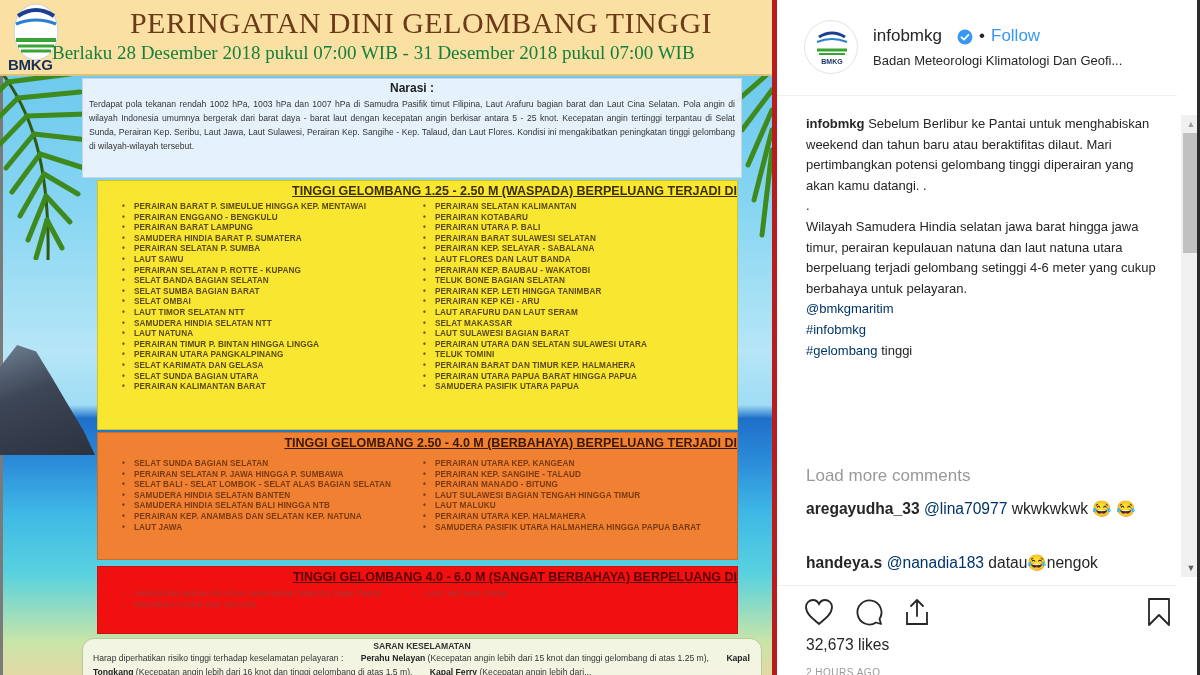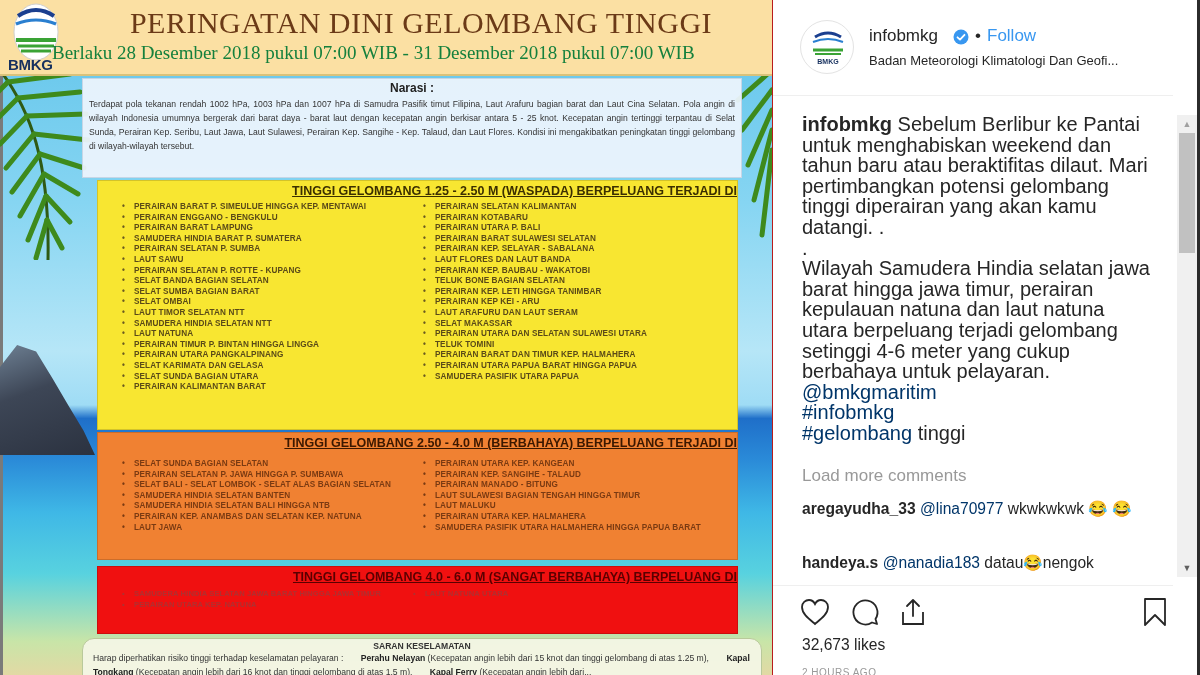--- a/index.html
+++ b/index.html
@@ -88,21 +88,21 @@
     border: 1px solid #b9c99b; border-radius: 12px;
     padding: 2px 10px;
   }
   .safety-title { text-align: center; font-size: 8.6px; font-weight: bold; color: #333; }
   .safety-text { font-size: 8.6px; line-height: 14px; color: #333; }
   .safety-text b { color: #222; padding-left: 15px; }
 
   
   .sidebar {
     position: absolute; left: 772px; top: 0; width: 428px; height: 675px; background: #fff;
-    border-left: 1px solid #b91c1c;
+    border-left: 5px solid #b91c1c;
   }
   .ig-header {
     position: absolute; left: 0; top: 0; width: 400px; height: 96px;
     border-bottom: 1px solid #efefef;
   }
   .avatar {
     position: absolute; left: 27px; top: 20px; width: 54px; height: 54px; border-radius: 50%;
     border: 1px solid #e3e3e3; background: #fff; overflow: hidden;
   }
   .username {
@@ -117,21 +117,21 @@
   }
   .subtitle {
     position: absolute; left: 96px; top: 53px; font-size: 13px; color: #262626; white-space: nowrap;
   }
 
   .comments-area {
     position: absolute; left: 0; top: 100px; width: 400px; height: 485px; overflow: hidden;
   }
   .caption {
     position: absolute; left: 29px; top: 14px; width: 350px;
-    font-size: 20px; line-height: 20.6px; color: #262626;
+    font-size: 13px; line-height: 20.6px; color: #262626;
   }
   .caption .user { font-weight: bold; color: #262626; }
   .caption .link { color: #003569; }
   .caption p { margin: 0; }
   .load-more {
     position: absolute; left: 29px; top: 366px; font-size: 17px; color: #999;
     cursor: pointer;
   }
   .comment {
     position: absolute; left: 29px; width: 350px; font-size: 15.6px; line-height: 22px; color: #262626;
@@ -253,20 +253,21 @@
         <li>PERAIRAN UTARA P. BALI</li>
         <li>PERAIRAN BARAT SULAWESI SELATAN</li>
         <li>PERAIRAN KEP. SELAYAR - SABALANA</li>
         <li>LAUT FLORES DAN LAUT BANDA</li>
         <li>PERAIRAN KEP. BAUBAU - WAKATOBI</li>
         <li>TELUK BONE BAGIAN SELATAN</li>
         <li>PERAIRAN KEP. LETI HINGGA TANIMBAR</li>
         <li>PERAIRAN KEP KEI - ARU</li>
         <li>LAUT ARAFURU DAN LAUT SERAM</li>
         <li>SELAT MAKASSAR</li>
+        <li>LAUT SULAWESI BAGIAN BARAT</li>
         <li>PERAIRAN UTARA DAN SELATAN SULAWESI UTARA</li>
         <li>TELUK TOMINI</li>
         <li>PERAIRAN BARAT DAN TIMUR KEP. HALMAHERA</li>
         <li>PERAIRAN UTARA PAPUA BARAT HINGGA PAPUA</li>
         <li>SAMUDERA PASIFIK UTARA PAPUA</li>
       </ul>
   </div>
 
   <div class="panel panel-orange">
     <div class="panel-title">TINGGI GELOMBANG 2.50 - 4.0 M (BERBAHAYA) BERPELUANG TERJADI DI</div>

